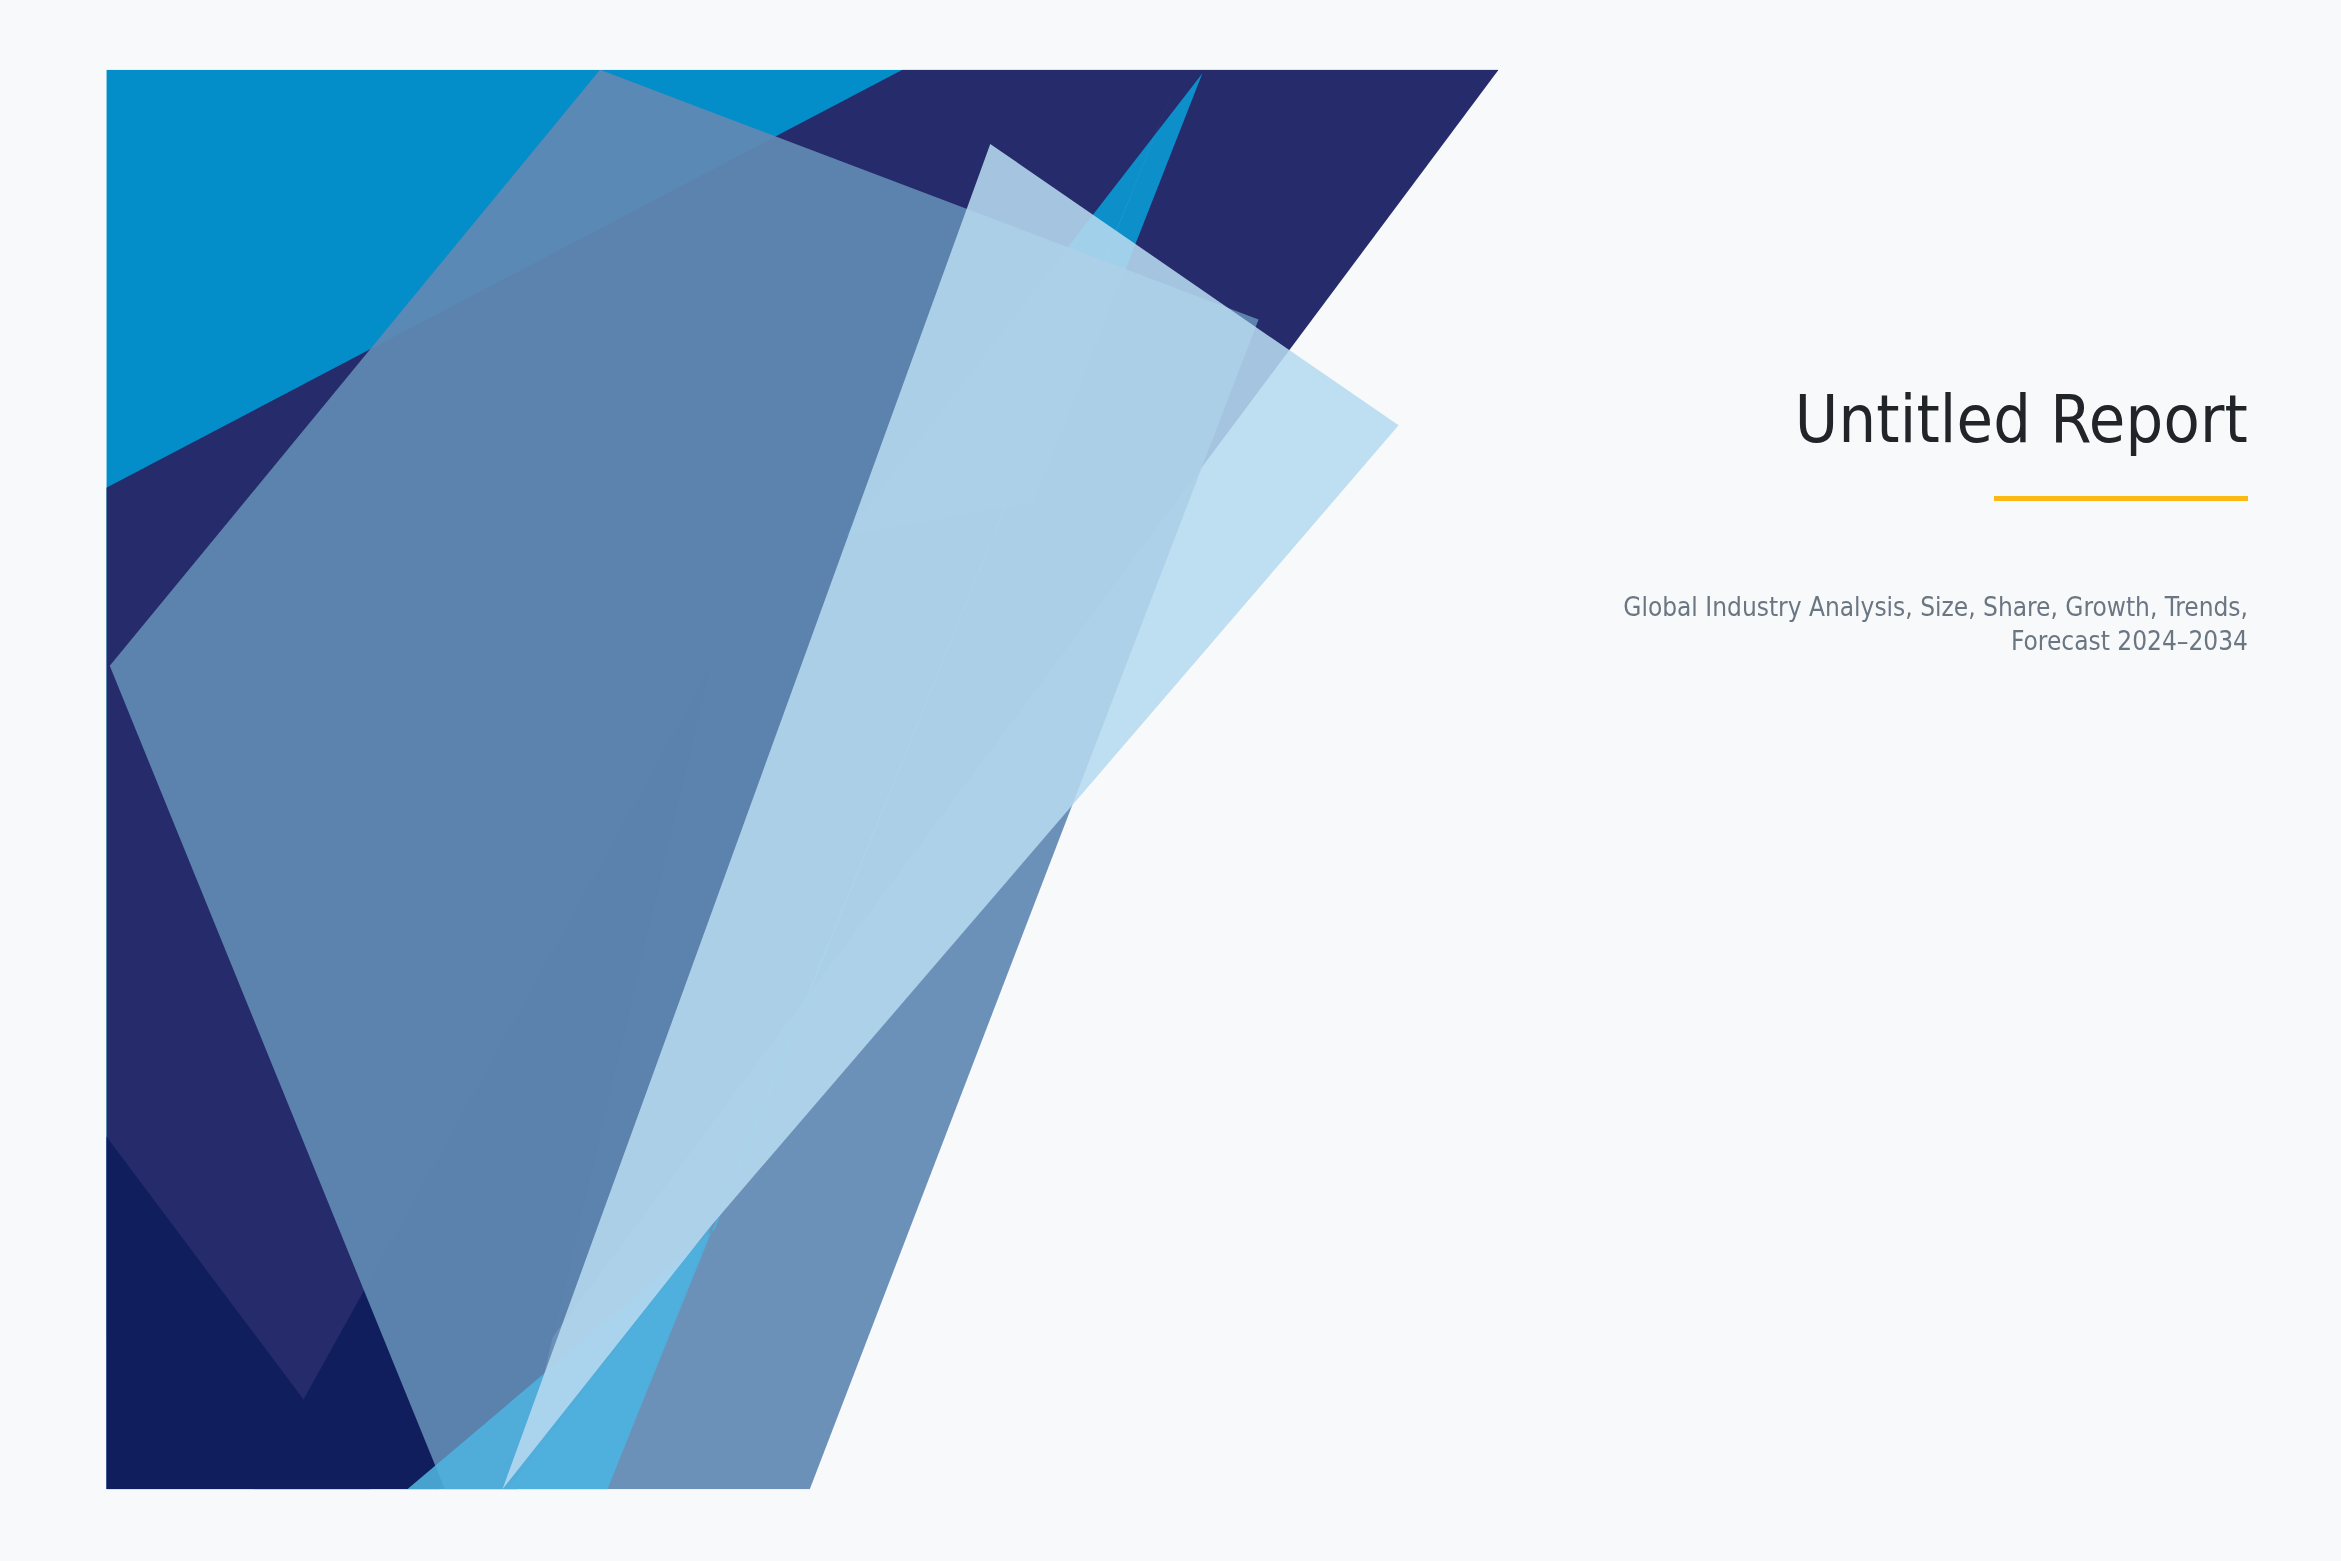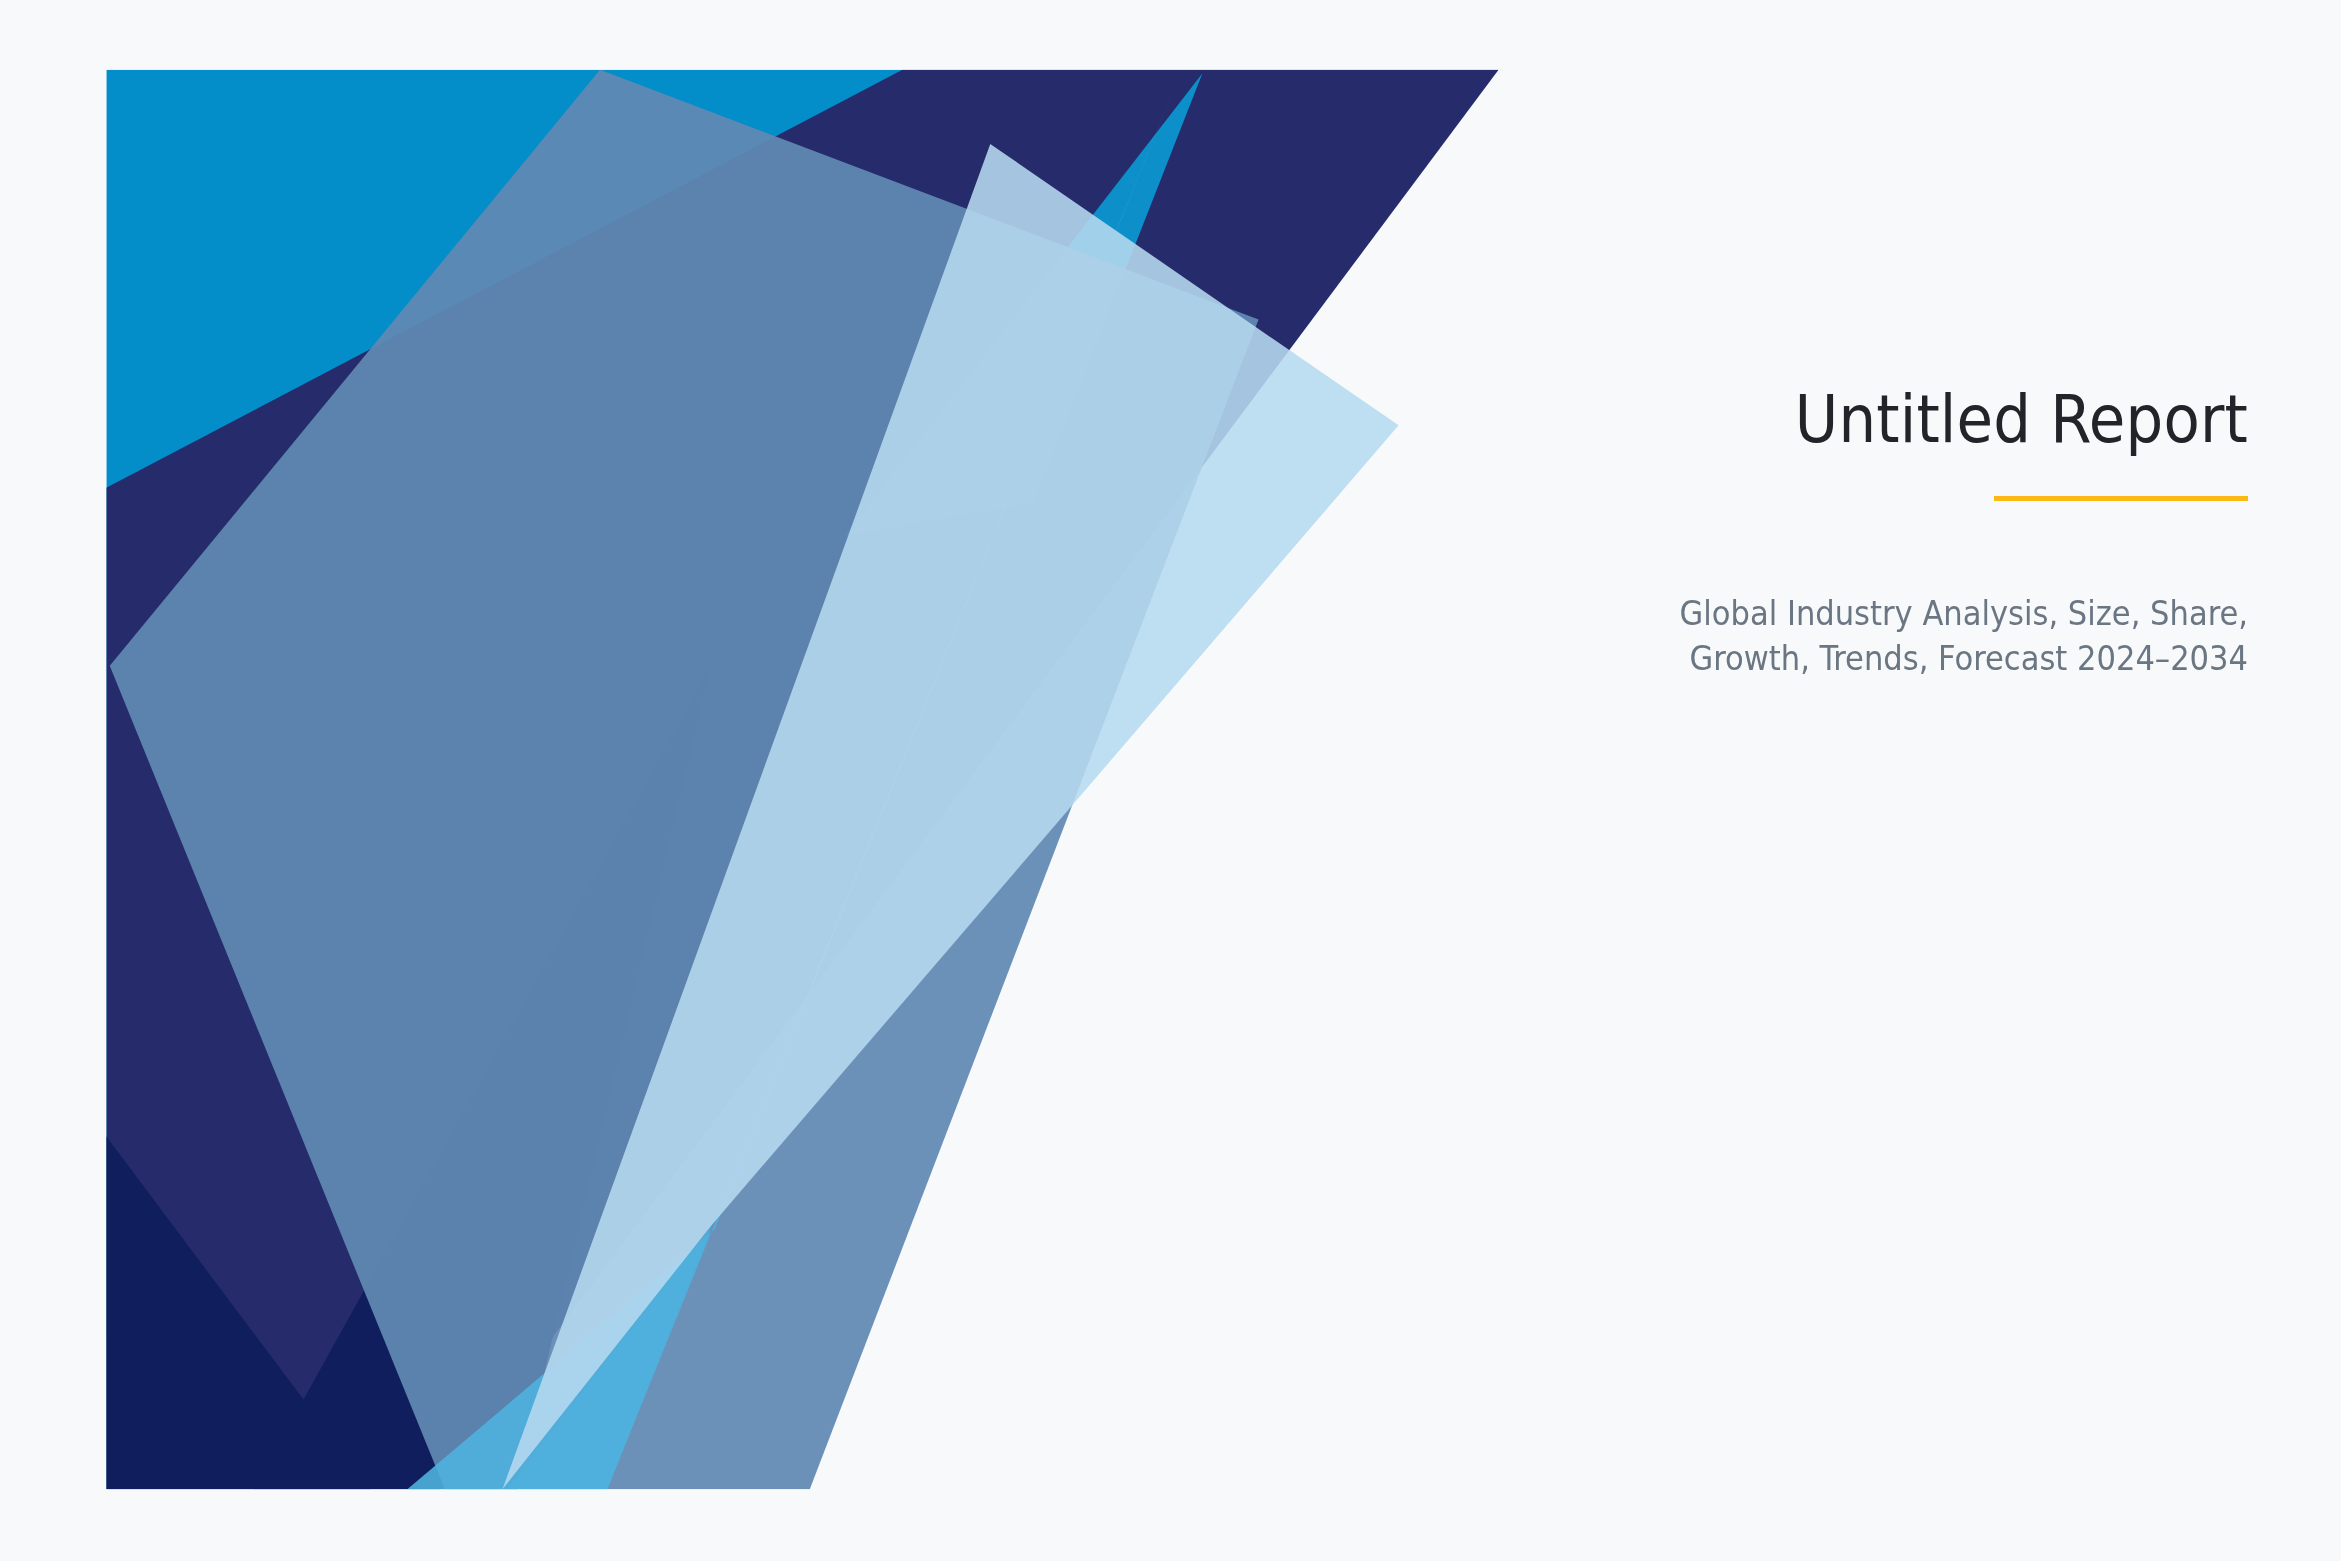--- a/index.html
+++ b/index.html
@@ -74,21 +74,21 @@
     border: 0;
     flex: none;
   }
 
   .report-subtitle {
     margin: 0;
     padding-top: 90px;
     font-family: "DejaVu Sans Condensed", "DejaVu Sans", "Liberation Sans", sans-serif;
     font-stretch: condensed;
     font-weight: 400;
-    font-size: 34px;
+    font-size: 26px;
     line-height: 1.30;
     color: #6b7683;
     text-align: right;
     max-width: 629px;
   }
 </style>
 </head>
 <body>
 
 <div class="cover-page">

